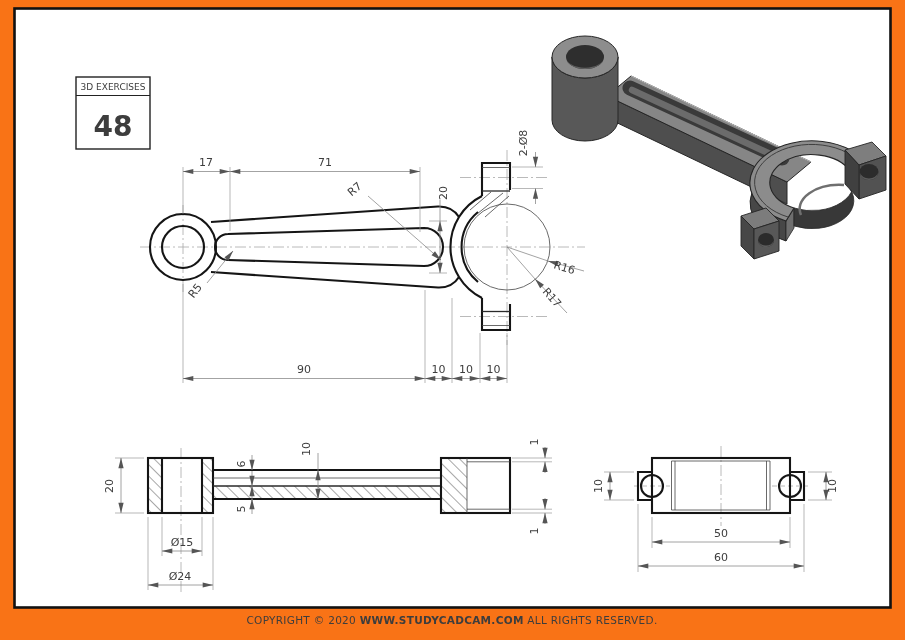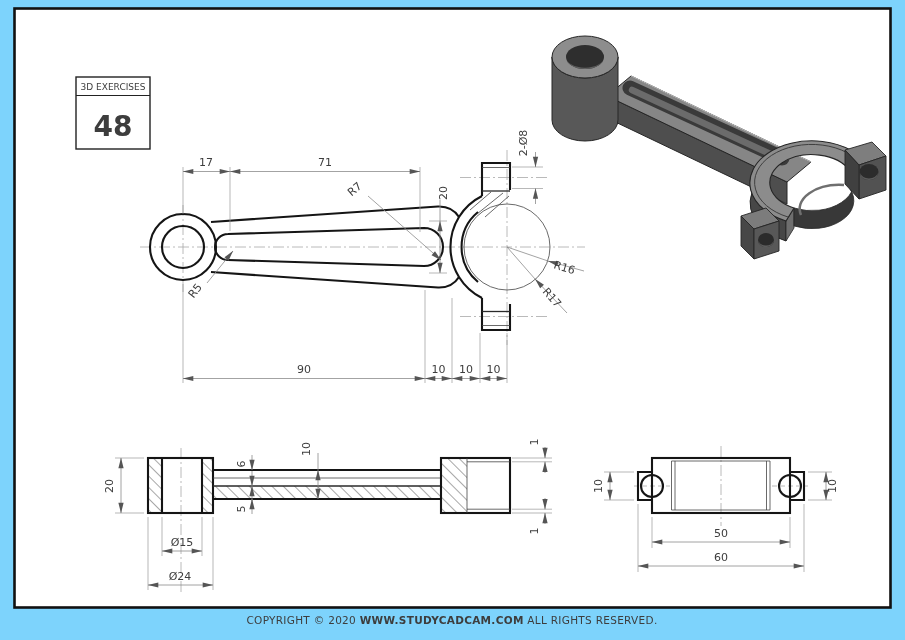--- a/index.html
+++ b/index.html
@@ -1,16 +1,16 @@
 <!DOCTYPE html>
 <html><head>
 <meta charset="utf-8">
 <style>
   html,body{margin:0;padding:0;background:#ffffff;}
-  .sheet{position:relative;width:905px;height:640px;background:#7dd3fc;overflow:hidden;
+  .sheet{position:relative;width:905px;height:640px;background:#f97316;overflow:hidden;
          font-family:"DejaVu Sans", "Liberation Sans", sans-serif;}
   svg{display:block;}
   text{font-family:"DejaVu Sans", "Liberation Sans", sans-serif;fill:#3d3d3d;}
   .dimtxt{font-size:11px;}
   .heavy{stroke:#151515;stroke-width:2.1;fill:none;}
   .med{stroke:#2a2a2a;stroke-width:1.3;fill:none;}
   .thin{stroke:#444;stroke-width:0.8;fill:none;}
   .dim{stroke:#8c8c8c;stroke-width:0.8;fill:none;}
   .ext{stroke:#9a9a9a;stroke-width:0.7;fill:none;}
   .cl{stroke:#a8a8a8;stroke-width:0.8;fill:none;stroke-dasharray:11 3 2 3;}

